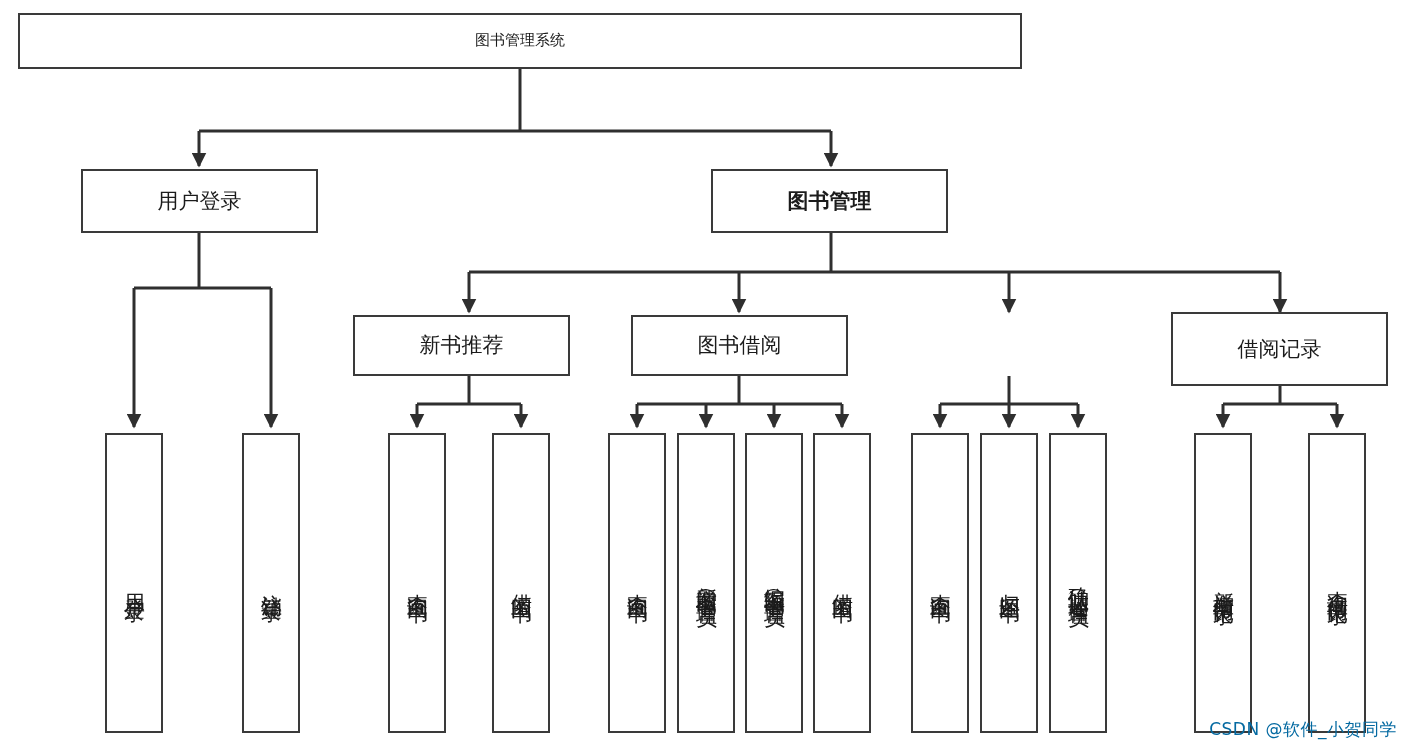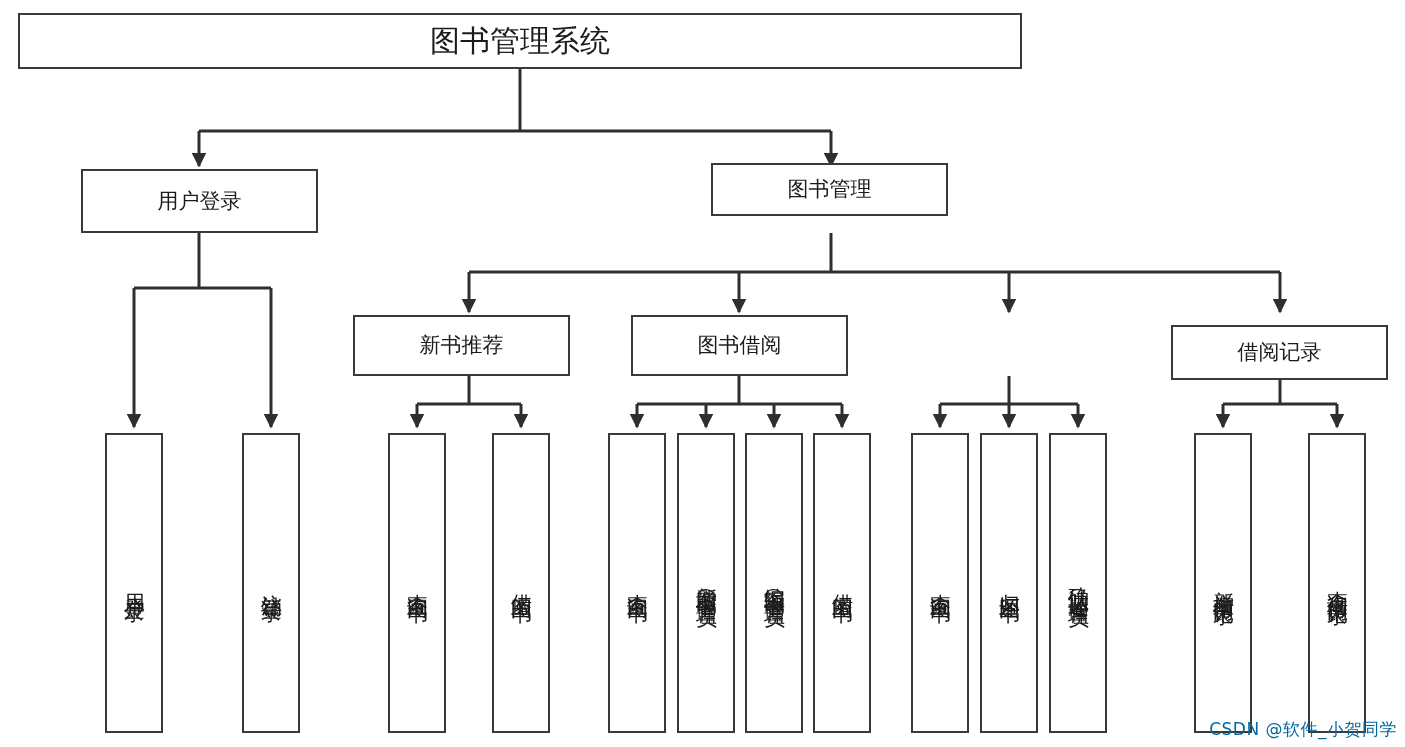--- a/index.html
+++ b/index.html
@@ -37,21 +37,21 @@
   .node .node-label {
     color: #1b1b1b;
     text-align: center;
     line-height: 1.18;
     white-space: pre;
   }
   .node.horiz .node-label {
     font-size: 21px;
   }
   .node.root .node-label {
-    font-size: 30px;
+    font-size: 15px;
   }
   .node.vert {
     align-items: center;
     justify-content: center;
   }
   .node.vert .node-label {
     writing-mode: vertical-rl;
     text-orientation: upright;
     font-size: 21px;
     letter-spacing: 3px;
@@ -122,31 +122,31 @@
     </g>
   </svg>
 
   <div class="node root horiz" style="left:18px; top:13px; width:1004px; height:56px;">
     <span class="node-label">图书管理系统</span>
   </div>
 
   <div class="node horiz" style="left:81px; top:169px; width:237px; height:64px;">
     <span class="node-label">用户登录</span>
   </div>
-  <div class="node horiz" style="left:711px; top:163px; width:237px; height:53px;">
+  <div class="node horiz" style="left:711px; top:169px; width:237px; height:64px;font-weight:bold;">
     <span class="node-label">图书管理</span>
   </div>
 
   <div class="node horiz" style="left:353px; top:315px; width:217px; height:61px;">
     <span class="node-label">新书推荐</span>
   </div>
   <div class="node horiz" style="left:631px; top:315px; width:217px; height:61px;">
     <span class="node-label">图书借阅</span>
   </div>
-  <div class="node horiz" style="left:1171px; top:325px; width:217px; height:55px;">
+  <div class="node horiz" style="left:1171px; top:312px; width:217px; height:74px;">
     <span class="node-label">借阅记录</span>
   </div>
 
   <div class="node vert" style="left:105px; top:433px; width:58px; height:300px;">
     <span class="node-label">用户登录</span>
   </div>
   <div class="node vert" style="left:242px; top:433px; width:58px; height:300px;">
     <span class="node-label">注销登录</span>
   </div>
 

